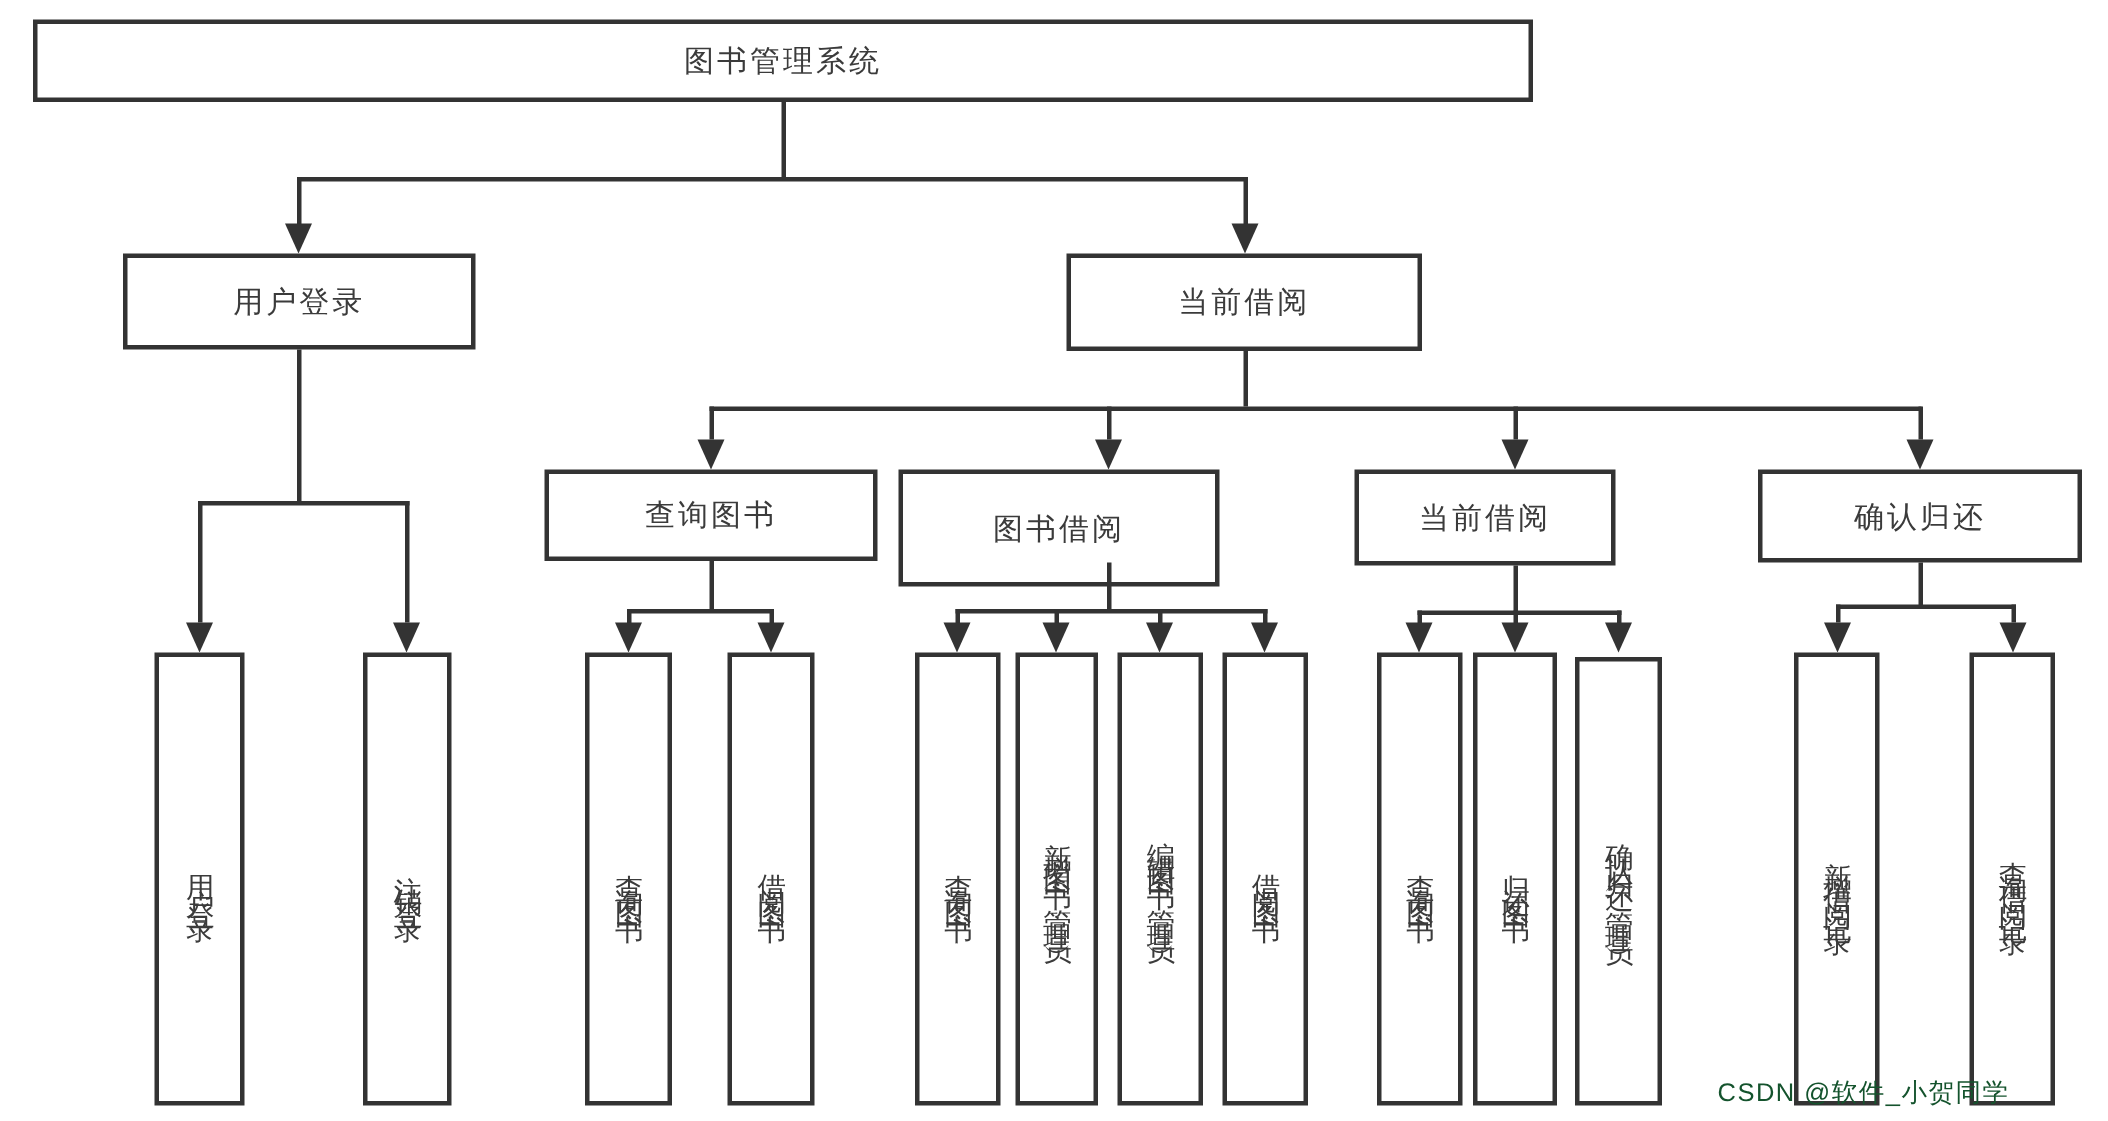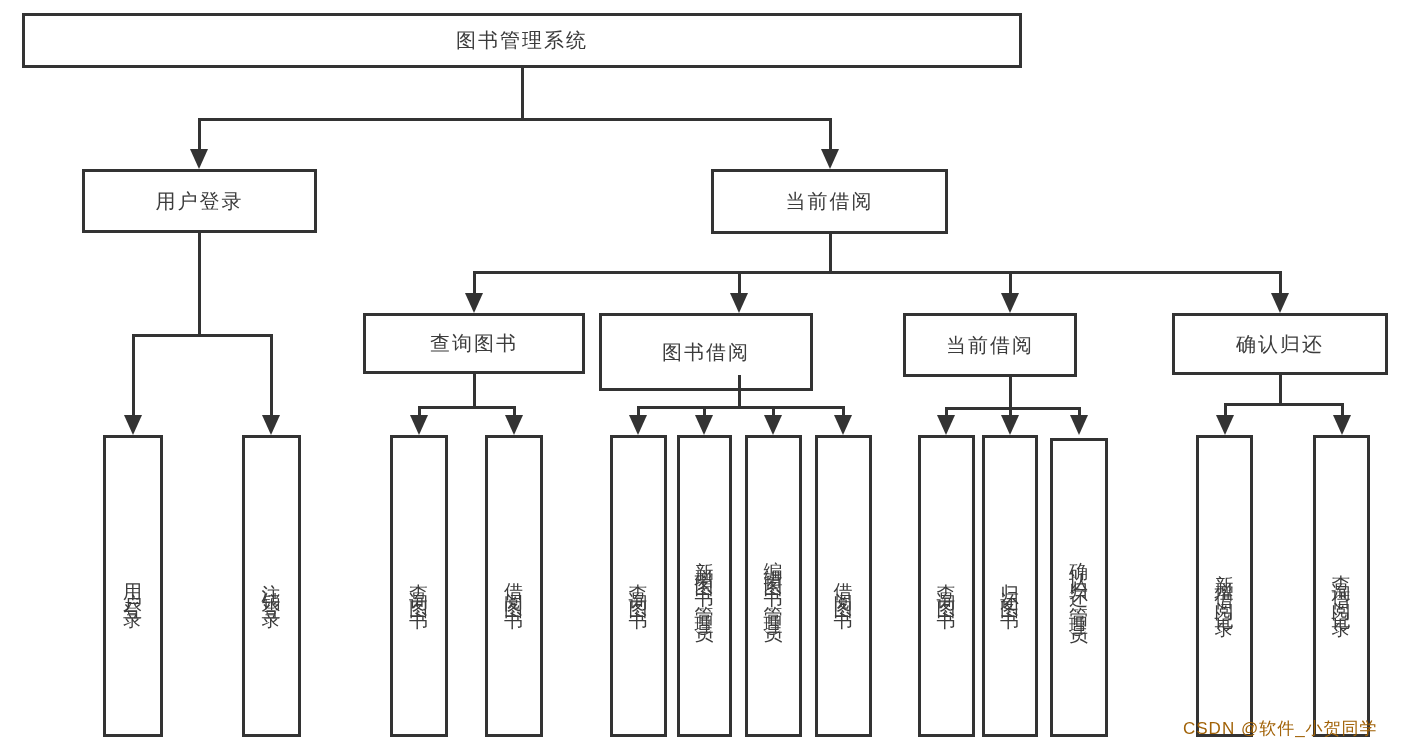--- a/index.html
+++ b/index.html
@@ -40,25 +40,25 @@
   .arrow {
     position: absolute;
     width: 0;
     height: 0;
     border-left: 9px solid transparent;
     border-right: 9px solid transparent;
     border-top: 20px solid #333333;
   }
   .watermark {
     position: absolute;
-    left: 1183px;
+    left: 1145px;
     top: 717px;
     font-size: 17px;
     letter-spacing: 1px;
-    color: #a16207;
+    color: #14532d;
     white-space: nowrap;
     z-index: 10;
   }
 </style>
 </head>
 <body>
 
 <div class="stage">
 
   <div class="box h" style="left:22px;top:13px;width:1000px;height:55px">图书管理系统</div>

